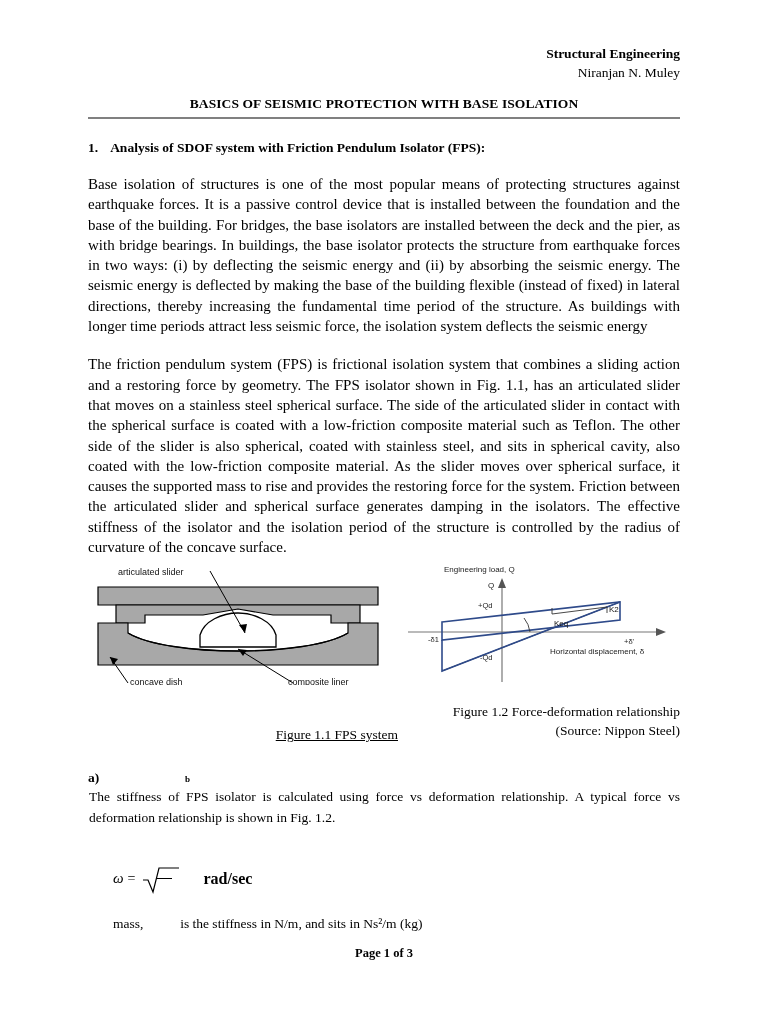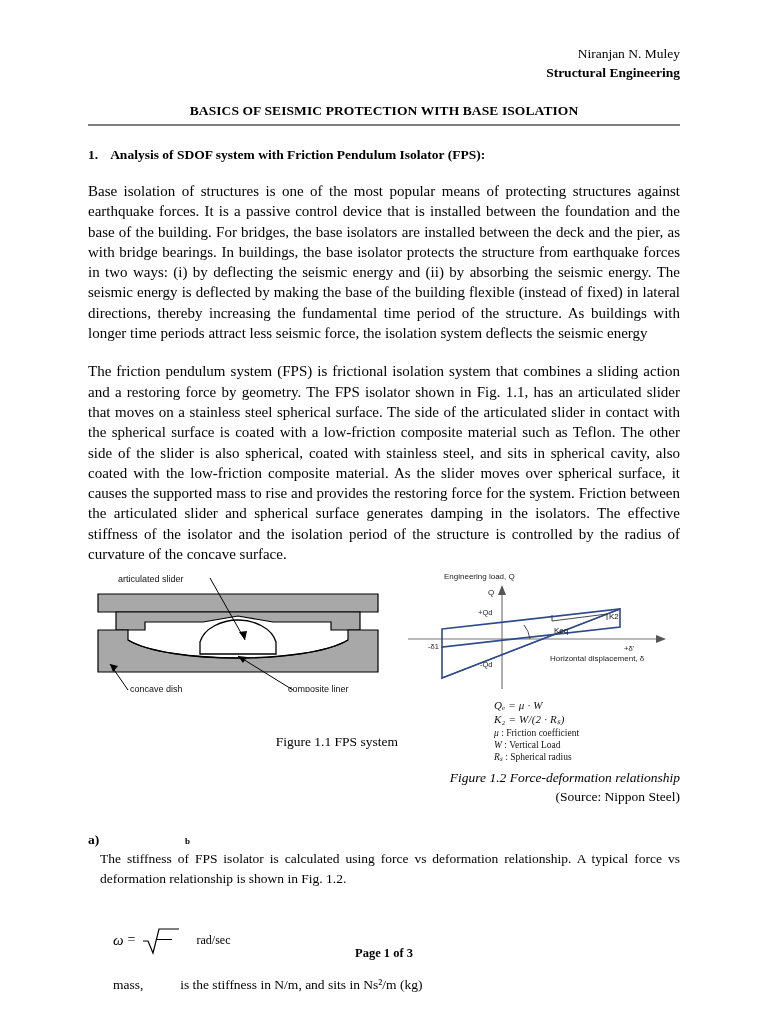--- a/index.html
+++ b/index.html
@@ -30,21 +30,21 @@
     line-height: 19px;
   }
   .hdr-dept { font-weight: bold; }
   .hdr-name { font-weight: normal; }
 
   .doc-title {
     text-align: center;
     font-weight: bold;
     font-size: 13.5px;
     letter-spacing: .1px;
-    margin-top: 21px;
+    margin-top: 14px;
   }
   .title-rule {
     border: none;
     border-top: 2px solid #808080;
     margin: 5px 0 0 0;
     height: 0;
   }
 
   
   .section-head {
@@ -66,30 +66,30 @@
     font-family: Liberation Serif, serif;
   }
 
   
   .figures {
     margin-top: 8px;
     display: flex;
     align-items: flex-start;
     justify-content: space-between;
   }
-  .fig-left  { width: 310px; }
+  .fig-left  { width: 310px; text-decoration: underline; }
   .fig-right { width: 278px; position: relative; }
 
   .caption {
     text-align: right;
     font-size: 13.5px;
     line-height: 19px;
   }
   .cap1 { margin-top: 36px; }
-  .cap2 { margin-top: 4px; font-style: italic; }
+  .cap2 { margin-top: 12px; }
 
   
   .chart-toplabel {
     font-family: "Liberation Sans", sans-serif;
     font-size: 8px;
     color: #222;
     margin-left: 42px;
   }
   .eqblock {
     margin-top: 2px;
@@ -117,21 +117,21 @@
     position: absolute;
     left: 97px;
     top: 4px;
     font-size: 9px;
     font-weight: bold;
   }
   p.tight {
     font-size: 13.5px;
     line-height: 20.3px;
     text-align: justify;
-    margin: 1px 0 0 12px;
+    margin: 1px 0 0 1px;
   }
 
   
   .formula {
     margin-top: 34px;
     margin-left: 25px;
     font-size: 14px;
     display: flex;
     align-items: center;
     height: 34px;
@@ -140,21 +140,21 @@
   .formula .eqs { margin: 0 5px 0 4px; }
   .radical { position: relative; width: 40px; height: 30px; }
   .radical svg { position: absolute; left: 0; top: 0; }
   .frac-bar {
     position: absolute;
     left: 16px;
     top: 14px;
     width: 15px;
     border-top: 1.4px solid #000;
   }
-  .formula .unit { margin-left: 16px; font-size: 12px; }
+  .formula .unit { margin-left: 23px; font-size: 16px; font-weight: bold; }
 
   .whereline {
     margin-top: 20px;
     margin-left: 25px;
     font-size: 13.5px;
   }
   .whereline .gap { display: inline-block; width: 30px; }
 
   
   .footer {
@@ -166,22 +166,22 @@
     font-size: 12.5px;
     font-weight: bold;
   }
 </style>
 </head>
 <body>
 
 <div class="page">
 
   <div>
+    <div class="hdr-line hdr-dept">Structural Engineering</div>
     <div class="hdr-line hdr-name">Niranjan N. Muley</div>
-    <div class="hdr-line hdr-dept">Structural Engineering</div>
   </div>
 
   <div class="doc-title">BASICS OF SEISMIC PROTECTION WITH BASE ISOLATION</div>
   <hr class="title-rule">
 
   <div class="section-head">
     <span class="num">1.</span>
     <span class="txt">Analysis of SDOF system with Friction Pendulum Isolator (FPS):</span>
   </div>
 
@@ -247,36 +247,20 @@
 
         <text x="76" y="34" font-family="Liberation Sans, sans-serif" font-size="7.5" fill="#222">+Qd</text>
         <text x="78" y="86" font-family="Liberation Sans, sans-serif" font-size="7.5" fill="#222">-Qd</text>
         <text x="26" y="68" font-family="Liberation Sans, sans-serif" font-size="7.5" fill="#222">-δ1</text>
         <text x="222" y="70" font-family="Liberation Sans, sans-serif" font-size="7.5" fill="#222">+δ'</text>
         <text x="207" y="38" font-family="Liberation Sans, sans-serif" font-size="8" fill="#111">K2</text>
         <text x="152" y="52" font-family="Liberation Sans, sans-serif" font-size="8" fill="#111">Keq</text>
         <text x="148" y="80" font-family="Liberation Sans, sans-serif" font-size="8" fill="#222">Horizontal displacement, δ</text>
       </svg>
 
-      <div class="eqblock">
-        <div class="eq">Qₑ = μ · W</div>
-        <div class="eq">K₂ = W/(2 · Rₛ)</div>
-        <div class="leg">
-          <i>μ</i>
-          <span>: Friction coefficient</span>
-        </div>
-        <div class="leg">
-          <i>W</i>
-          <span>: Vertical Load</span>
-        </div>
-        <div class="leg">
-          <i>Rₛ</i>
-          <span>: Spherical radius</span>
-        </div>
-      </div>
 
       <div class="caption cap2">Figure 1.2 Force-deformation relationship</div>
       <div class="caption">(Source: Nippon Steel)</div>
     </div>
   </div>
 
   <div class="a-marker">
     <span>a)</span>
     <span class="supb">b</span>
   </div>

